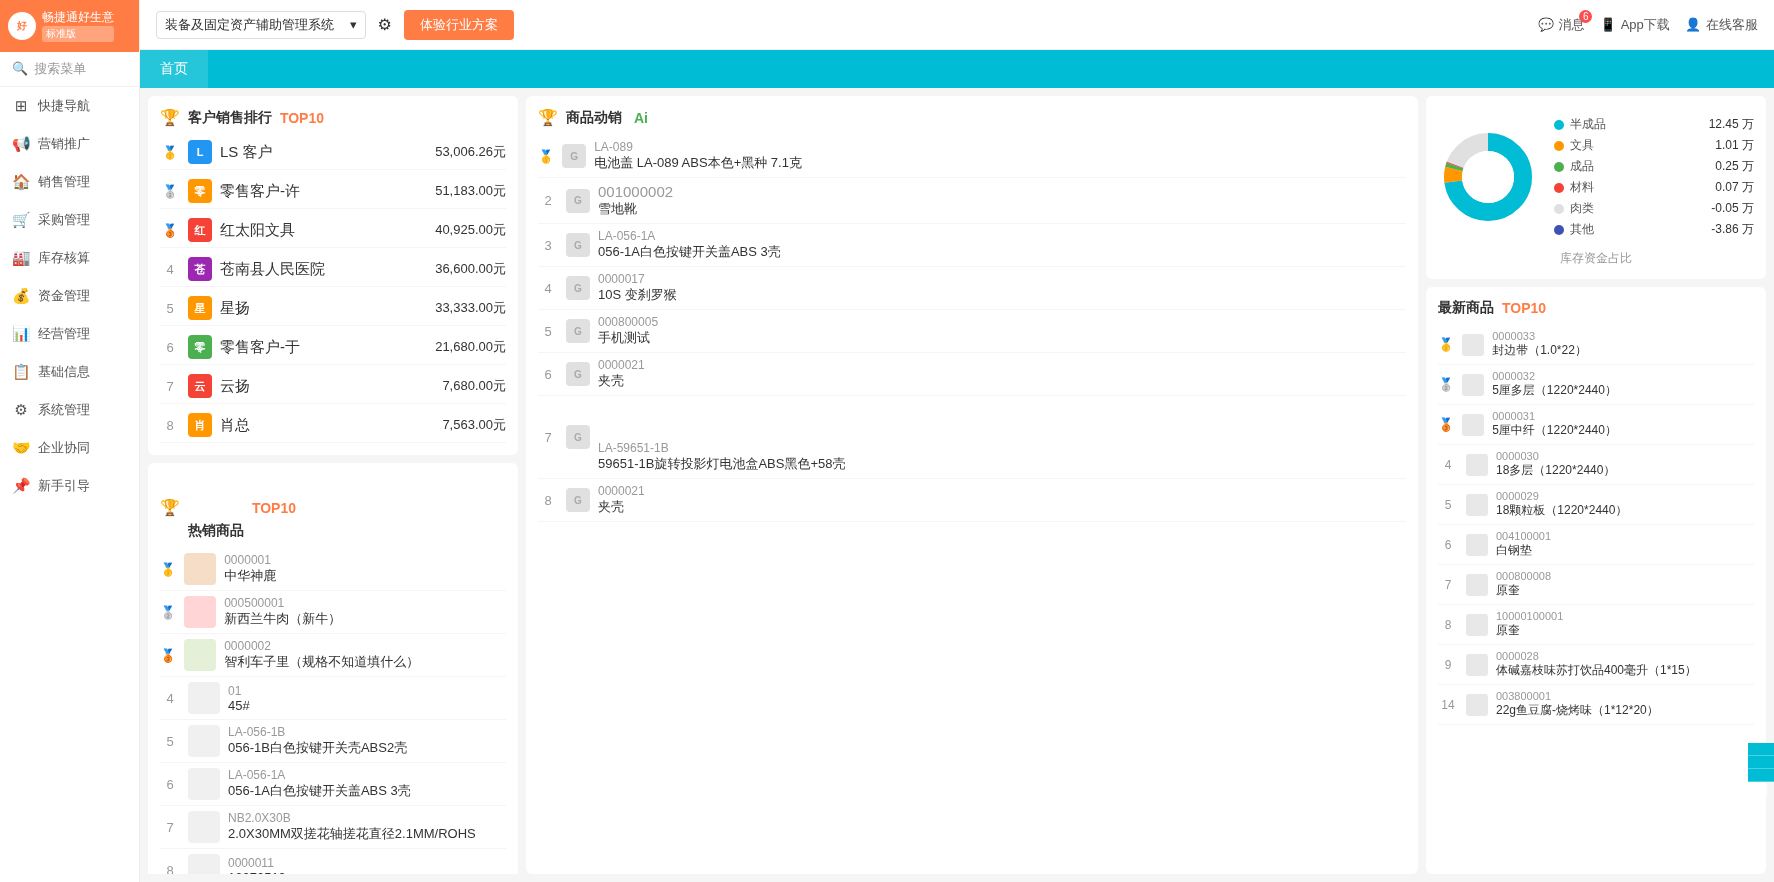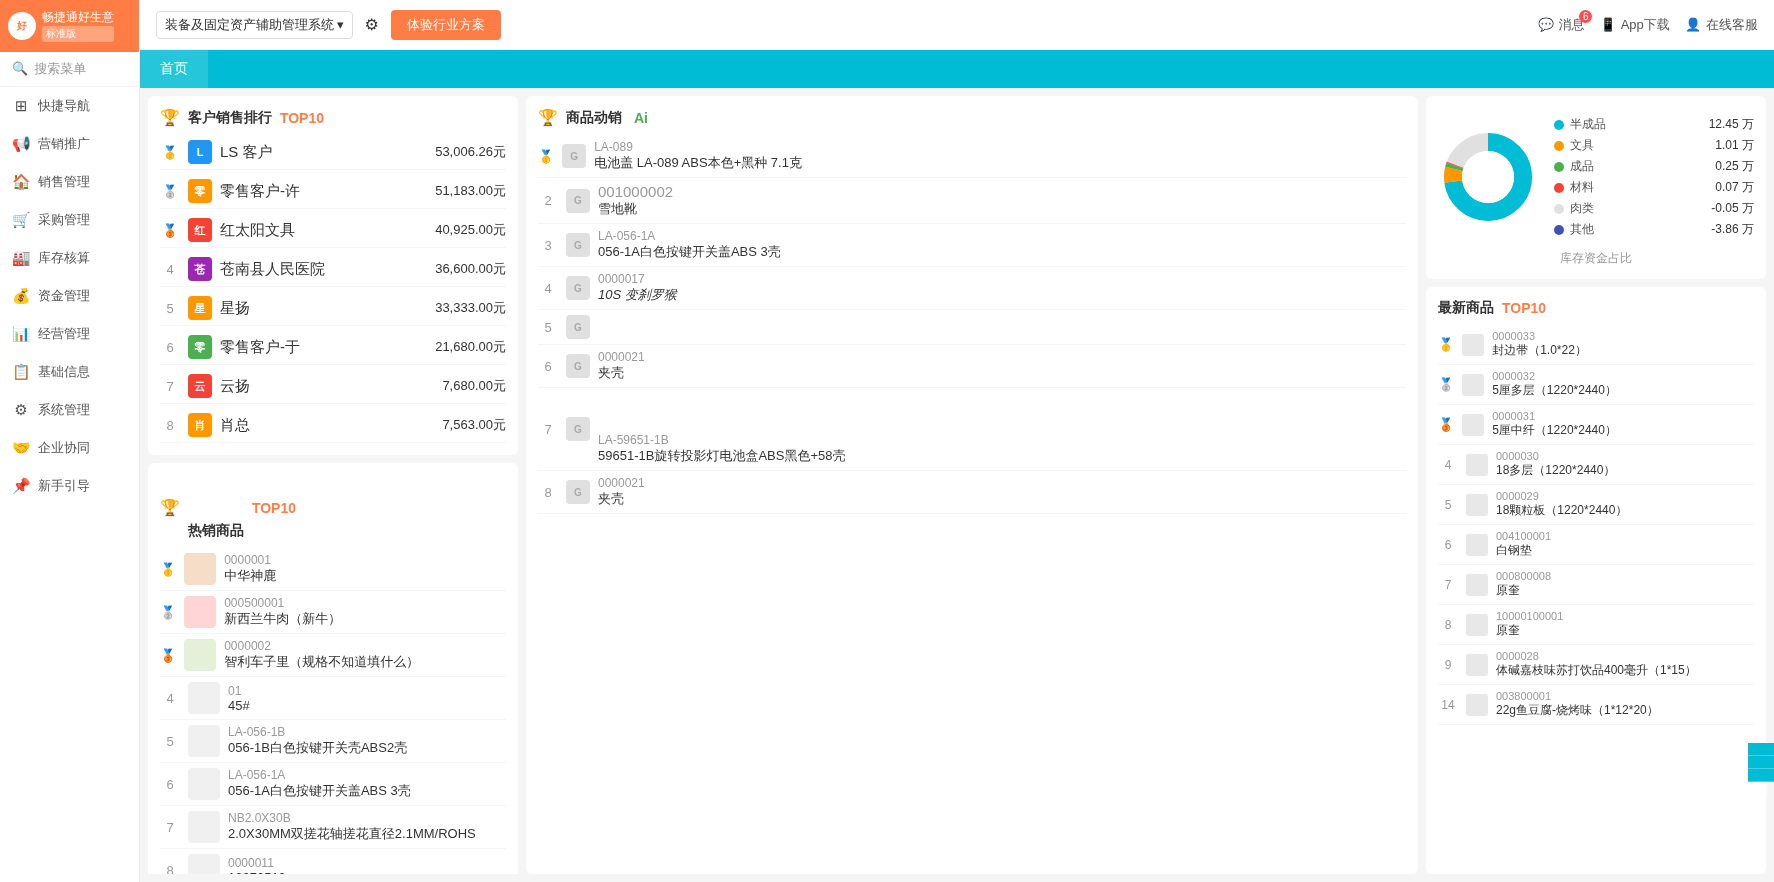--- a/index.html
+++ b/index.html
@@ -77,21 +77,21 @@
       background: #fff;
       border-bottom: 1px solid #eee;
       display: flex;
       align-items: center;
       padding: 0 16px;
       gap: 12px;
     }
     .system-selector {
       display: flex;
       align-items: center;
-      gap: 3px;
+      gap: 16px;
       color: #333;
       cursor: pointer;
       padding: 4px 8px;
       border: 1px solid #ddd;
       border-radius: 4px;
     }
     .trial-btn {
       background: #ff7d45;
       color: #fff;
       border: none;
@@ -611,26 +611,30 @@
             <div style="flex:1;">
               <div style="font-size:12px;color:#999;">LA-056-1A</div>
               <div style="font-size:13px;">056-1A白色按键开关盖ABS 3壳</div>
             </div>
           </div>
           <div class="rank-item">
             <span style="width:20px;text-align:center;color:#999;">4</span>
             <div class="rank-avatar" style="background:#e0e0e0;color:#aaa;font-size:10px;">G</div>
             <div style="flex:1;">
               <div style="font-size:12px;color:#999;">0000017</div>
-              <div style="font-size:13px;font-style:italic;">10S 变刹罗猴</div>
+              <div style="font-size:13px;">10S 变刹罗猴</div>
             </div>
           </div>
           <div class="rank-item">
             <span style="width:20px;text-align:center;color:#999;">5</span>
             <div class="rank-avatar" style="background:#e0e0e0;color:#aaa;font-size:10px;">G</div>
+            <div style="flex:1;">
+              <div style="font-size:12px;color:#999;">000800005</div>
+              <div style="font-size:13px;">手机测试</div>
+            </div>
           </div>
           <div class="rank-item">
             <span style="width:20px;text-align:center;color:#999;">6</span>
             <div class="rank-avatar" style="background:#e0e0e0;color:#aaa;font-size:10px;">G</div>
             <div style="flex:1;">
               <div style="font-size:12px;color:#999;">0000021</div>
               <div style="font-size:13px;">夹壳</div>
             </div>
           </div>
           <div class="rank-item">

